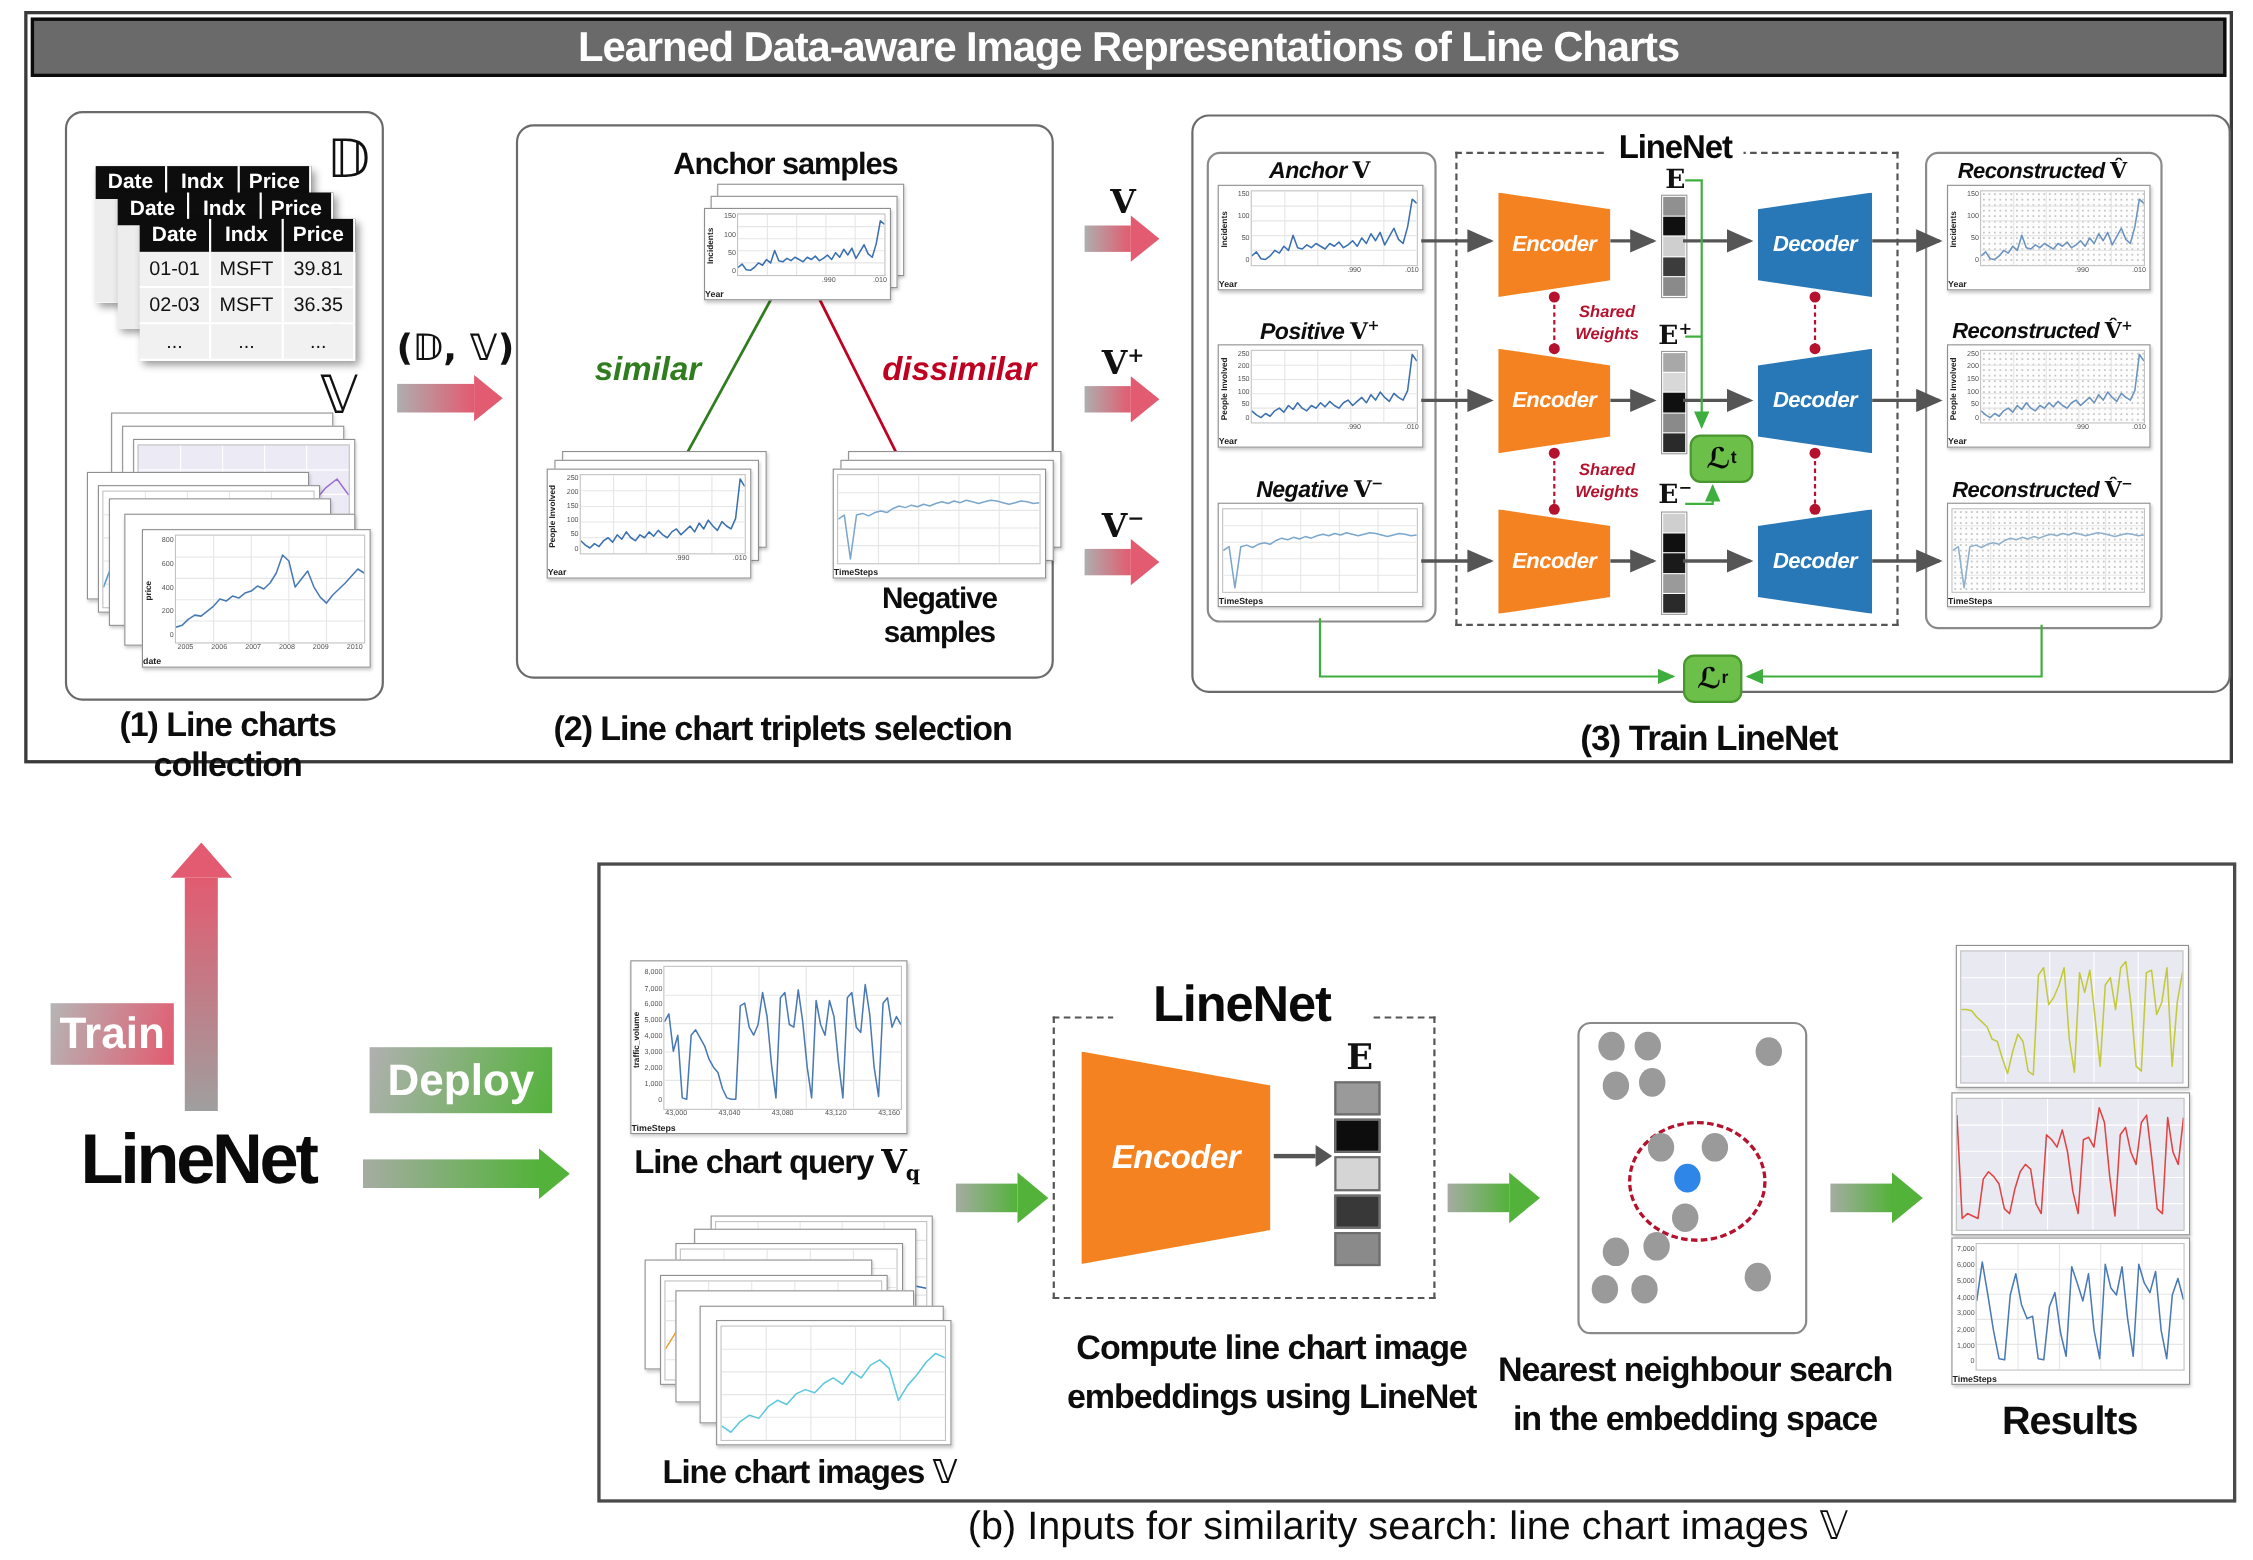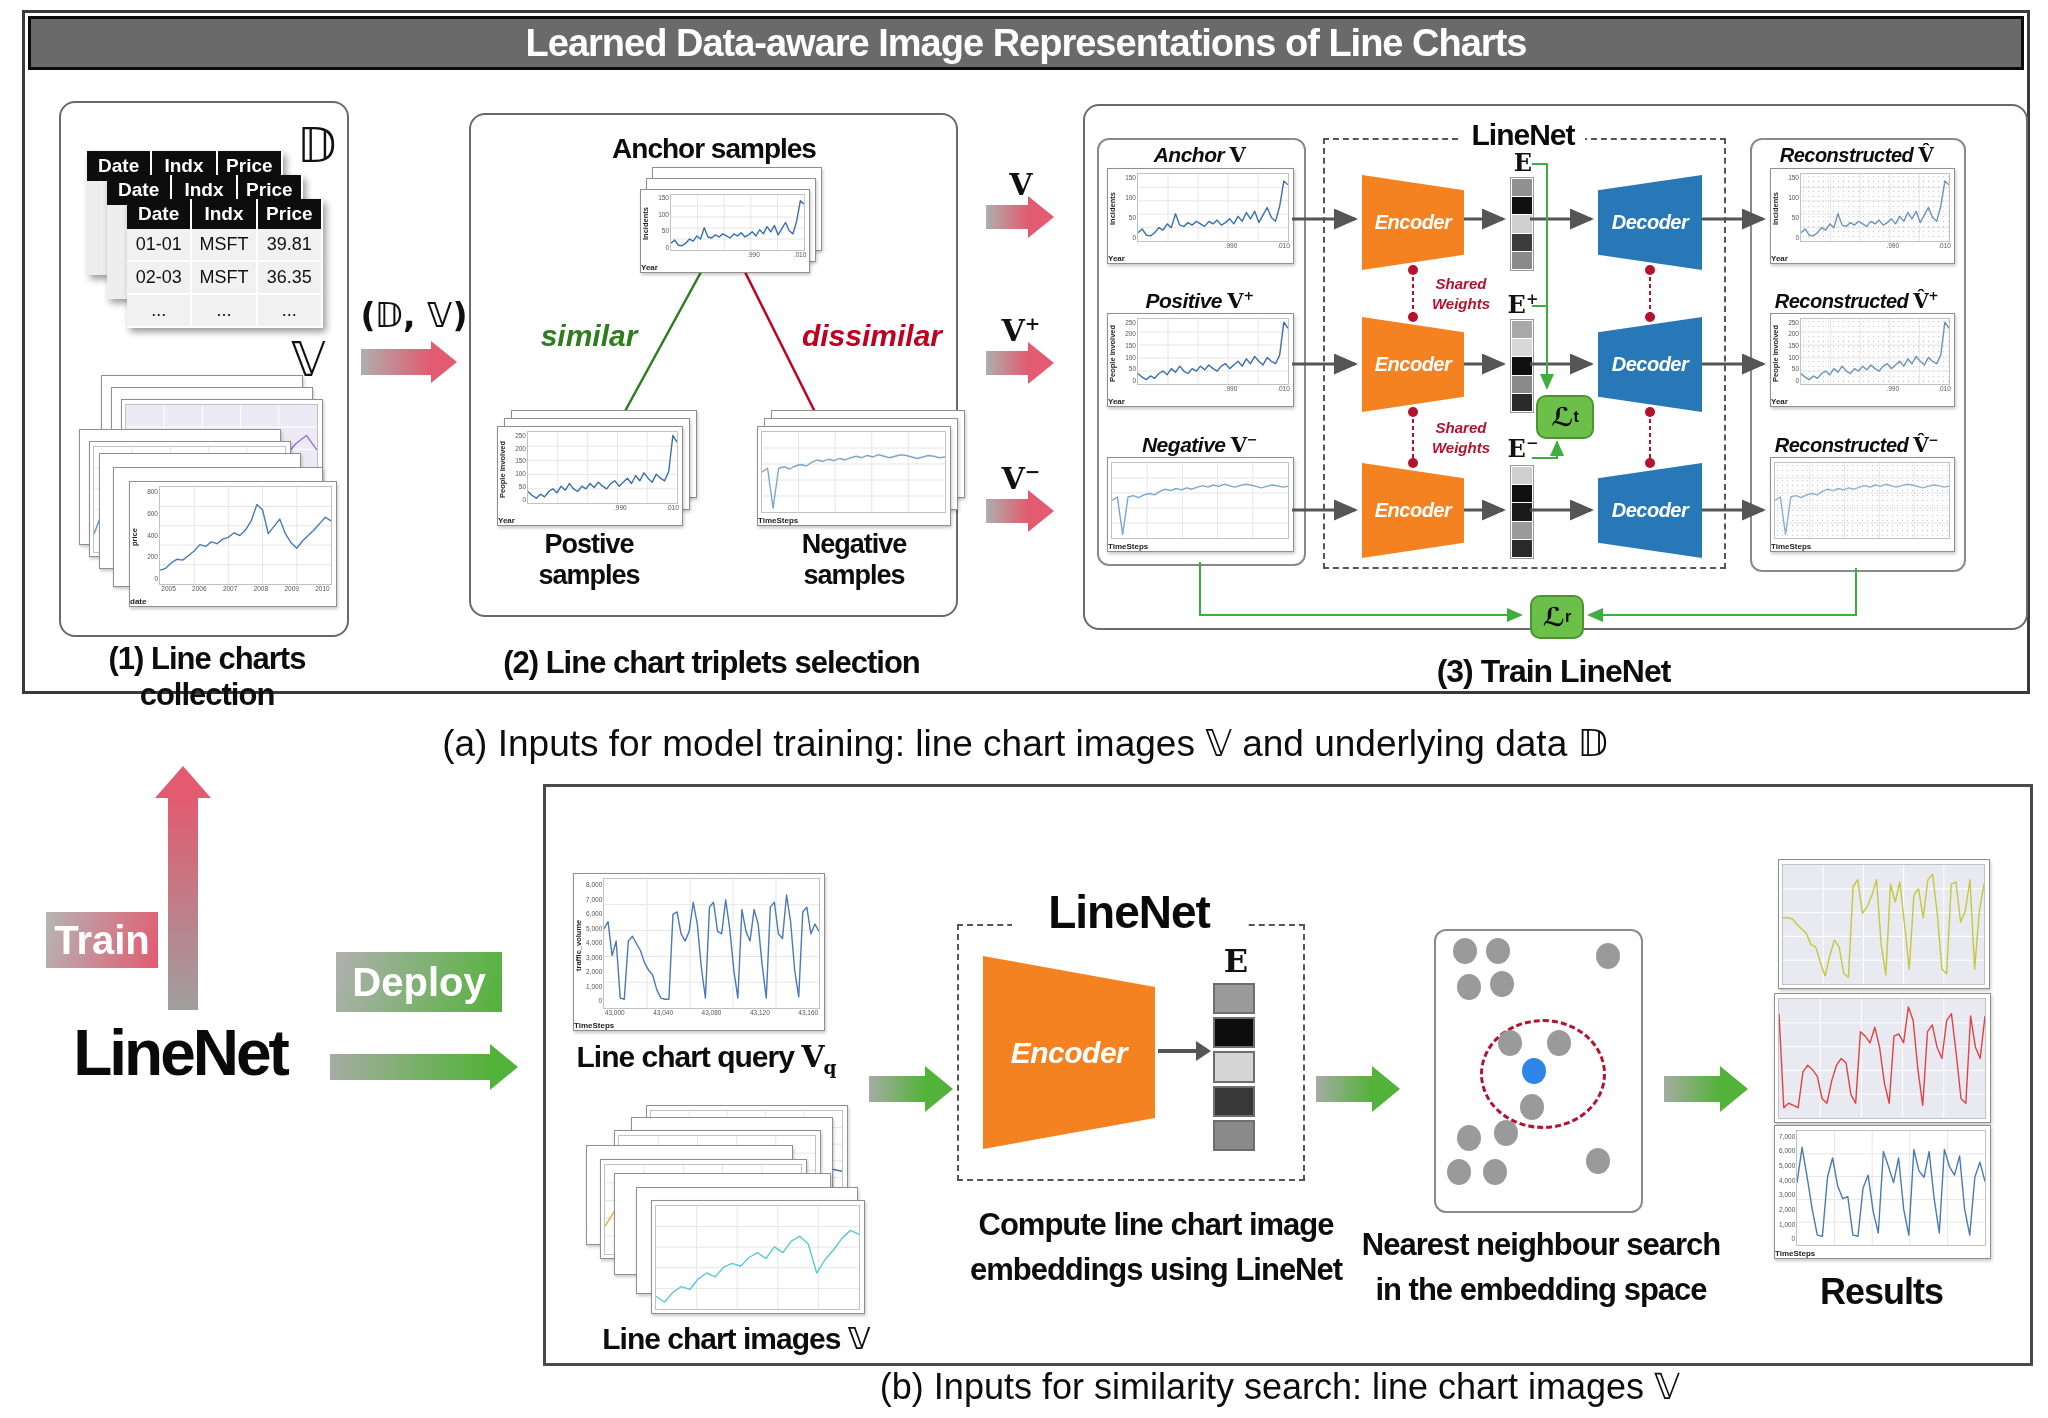--- a/index.html
+++ b/index.html
@@ -244,21 +244,20 @@
             <span class="c-yt" style="top: 40%;">150</span>
             <span class="c-yt" style="top: 58%;">100</span>
             <span class="c-yt" style="top: 76%;">50</span>
             <span class="c-yt" style="top: 94%;">0</span>
             <span class="c-xt" style="left: 62%;">.990</span>
             <span class="c-xt" style="left: 97%;">.010</span>
           </div>
           <span class="c-ylab">People Involved</span>
           <span class="c-xlab">Year</span>
         </div>
-      <div class="cap" style="left:24px;top:414px;width:188px;font-size:27px;">Postive samples</div>
 
       <div class="sheet" style="left:300px;top:295px;width:192px;height:86px;"></div>
       <div class="sheet" style="left:293px;top:303px;width:192px;height:90px;"></div>
       <div class="sheet" style="left:286px;top:311px;width:192px;height:98px;">
           <div class="c-plot" style="inset: 4px 4px 12px 3px;">
             <svg viewBox="0 0 100 100" preserveAspectRatio="none" style="width: 100%; height: 100%; display: block;">
               <line x1="0" x2="100" y1="20" y2="20" stroke="#e6e6e6" stroke-width="1" vector-effect="non-scaling-stroke"></line>
               <line y1="0" y2="100" x1="20" x2="20" stroke="#e6e6e6" stroke-width="1" vector-effect="non-scaling-stroke"></line>
               <line x1="0" x2="100" y1="40" y2="40" stroke="#e6e6e6" stroke-width="1" vector-effect="non-scaling-stroke"></line>
               <line y1="0" y2="100" x1="40" x2="40" stroke="#e6e6e6" stroke-width="1" vector-effect="non-scaling-stroke"></line>
@@ -559,21 +558,20 @@
             <circle cx="565" cy="306" r="5"></circle>
             <circle cx="565" cy="357" r="5"></circle>
         </g>
       </svg>
     </div>
     <div class="cap" style="left:1058px;top:640px;width:941px;font-size:32px;">
       <span>(3) Train </span><span style="font-weight:900;">LineNet</span>
     </div>
   </div>
 
-  <div class="abs" style="left:300px;top:722px;width:1450px;text-align:center;font-size:37px;color:#0d0d0d;">(a) Inputs for model training:  line chart images 𝕍 and underlying data 𝔻</div>
 
   <div class="pkv" style="left:168px;top:798px;width:30px;height:212px;"></div>
   <div class="gradbox gb-pink" style="left:46px;top:880px;width:112px;height:56px;font-size:40px;">
     <span>Train</span>
   </div>
   <div class="abs" style="left:30px;top:1016px;width:300px;text-align:center;font-size:64px;font-weight:900;letter-spacing:-3px;color:#0a0a0a;">LineNet</div>
   <div class="gradbox gb-green" style="left:336px;top:952px;width:166px;height:60px;font-size:40px;">
     <span>Deploy</span>
   </div>
   <div class="gn" style="left:330px;top:1054px;width:160px;height:26px;"></div>

